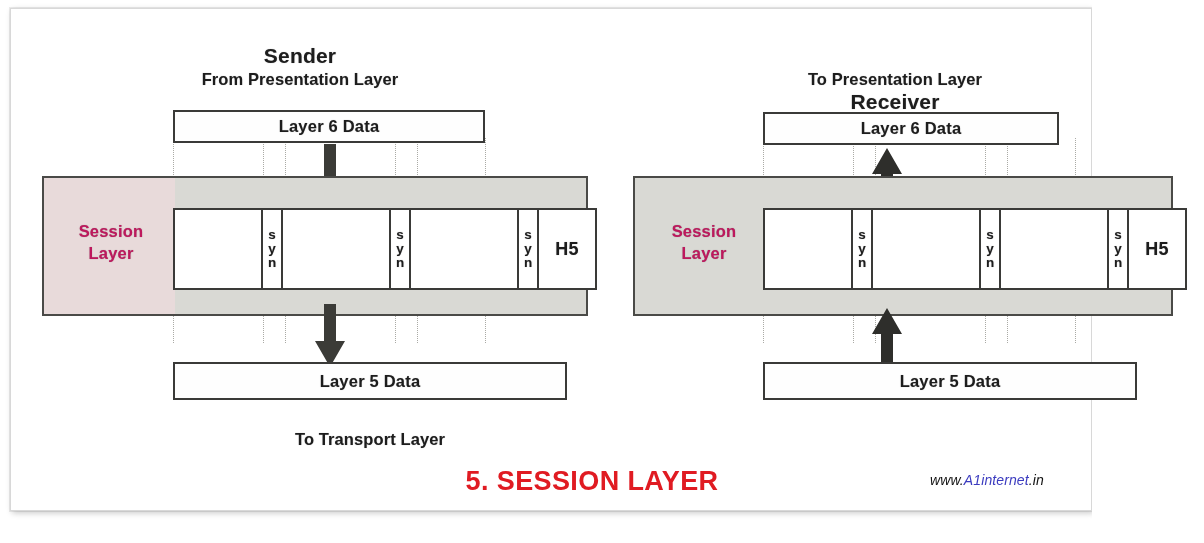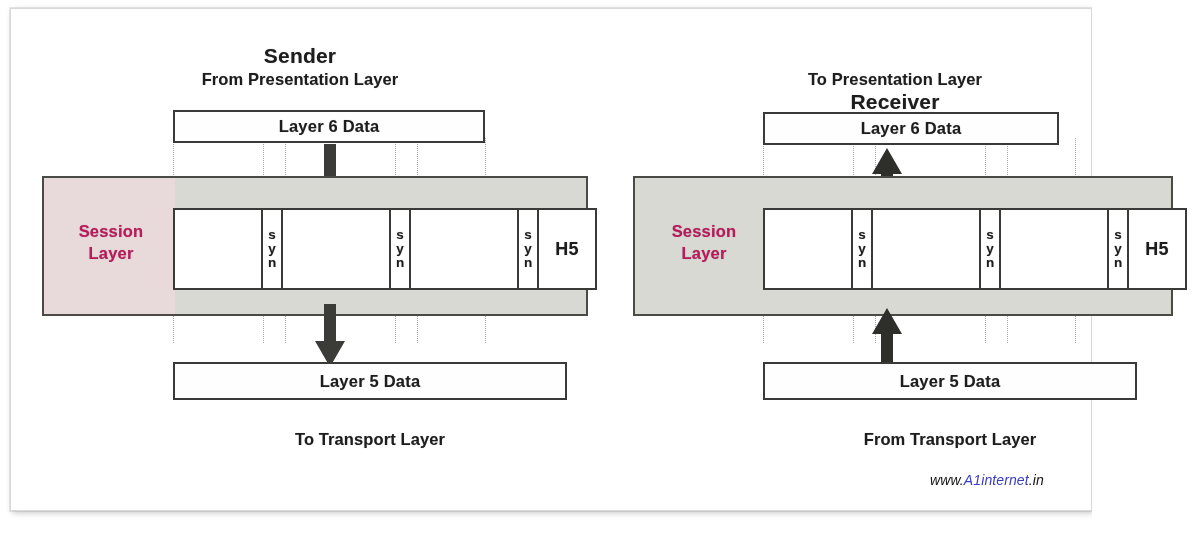--- a/index.html
+++ b/index.html
@@ -260,20 +260,20 @@
     </div>
 
     <svg class="arrow" width="34" height="62" viewBox="0 0 34 62" style="left:255px;top:276px;">
         <polygon points="17,2 32,28 23,28 23,62 11,62 11,28 2,28" fill="#2e2e2b"></polygon>
     </svg>
 
     <div class="data-box abs" style="left:148px;top:332px;width:374px;height:38px;">
       <span>Layer 5 Data</span>
     </div>
 
-    <div class="abs foot-label" style="left:115px;top:388px;width:440px;">From Transport Layer</div>
   </div>
 
+  <div id="caption" style="left: 352px; top: 466px; width: 480px; color: rgb(224, 27, 34);">5. SESSION LAYER</div>
 
   <div id="watermark" style="left:930px;top:472px;">
     <span class="wm-a" style="color: rgb(17, 17, 17);">www.</span><span class="wm-b" style="color: rgb(59, 59, 191);">A1internet</span><span class="wm-a" style="color: rgb(17, 17, 17);">.in</span>
   </div>
 </div>
 
 </body></html>

